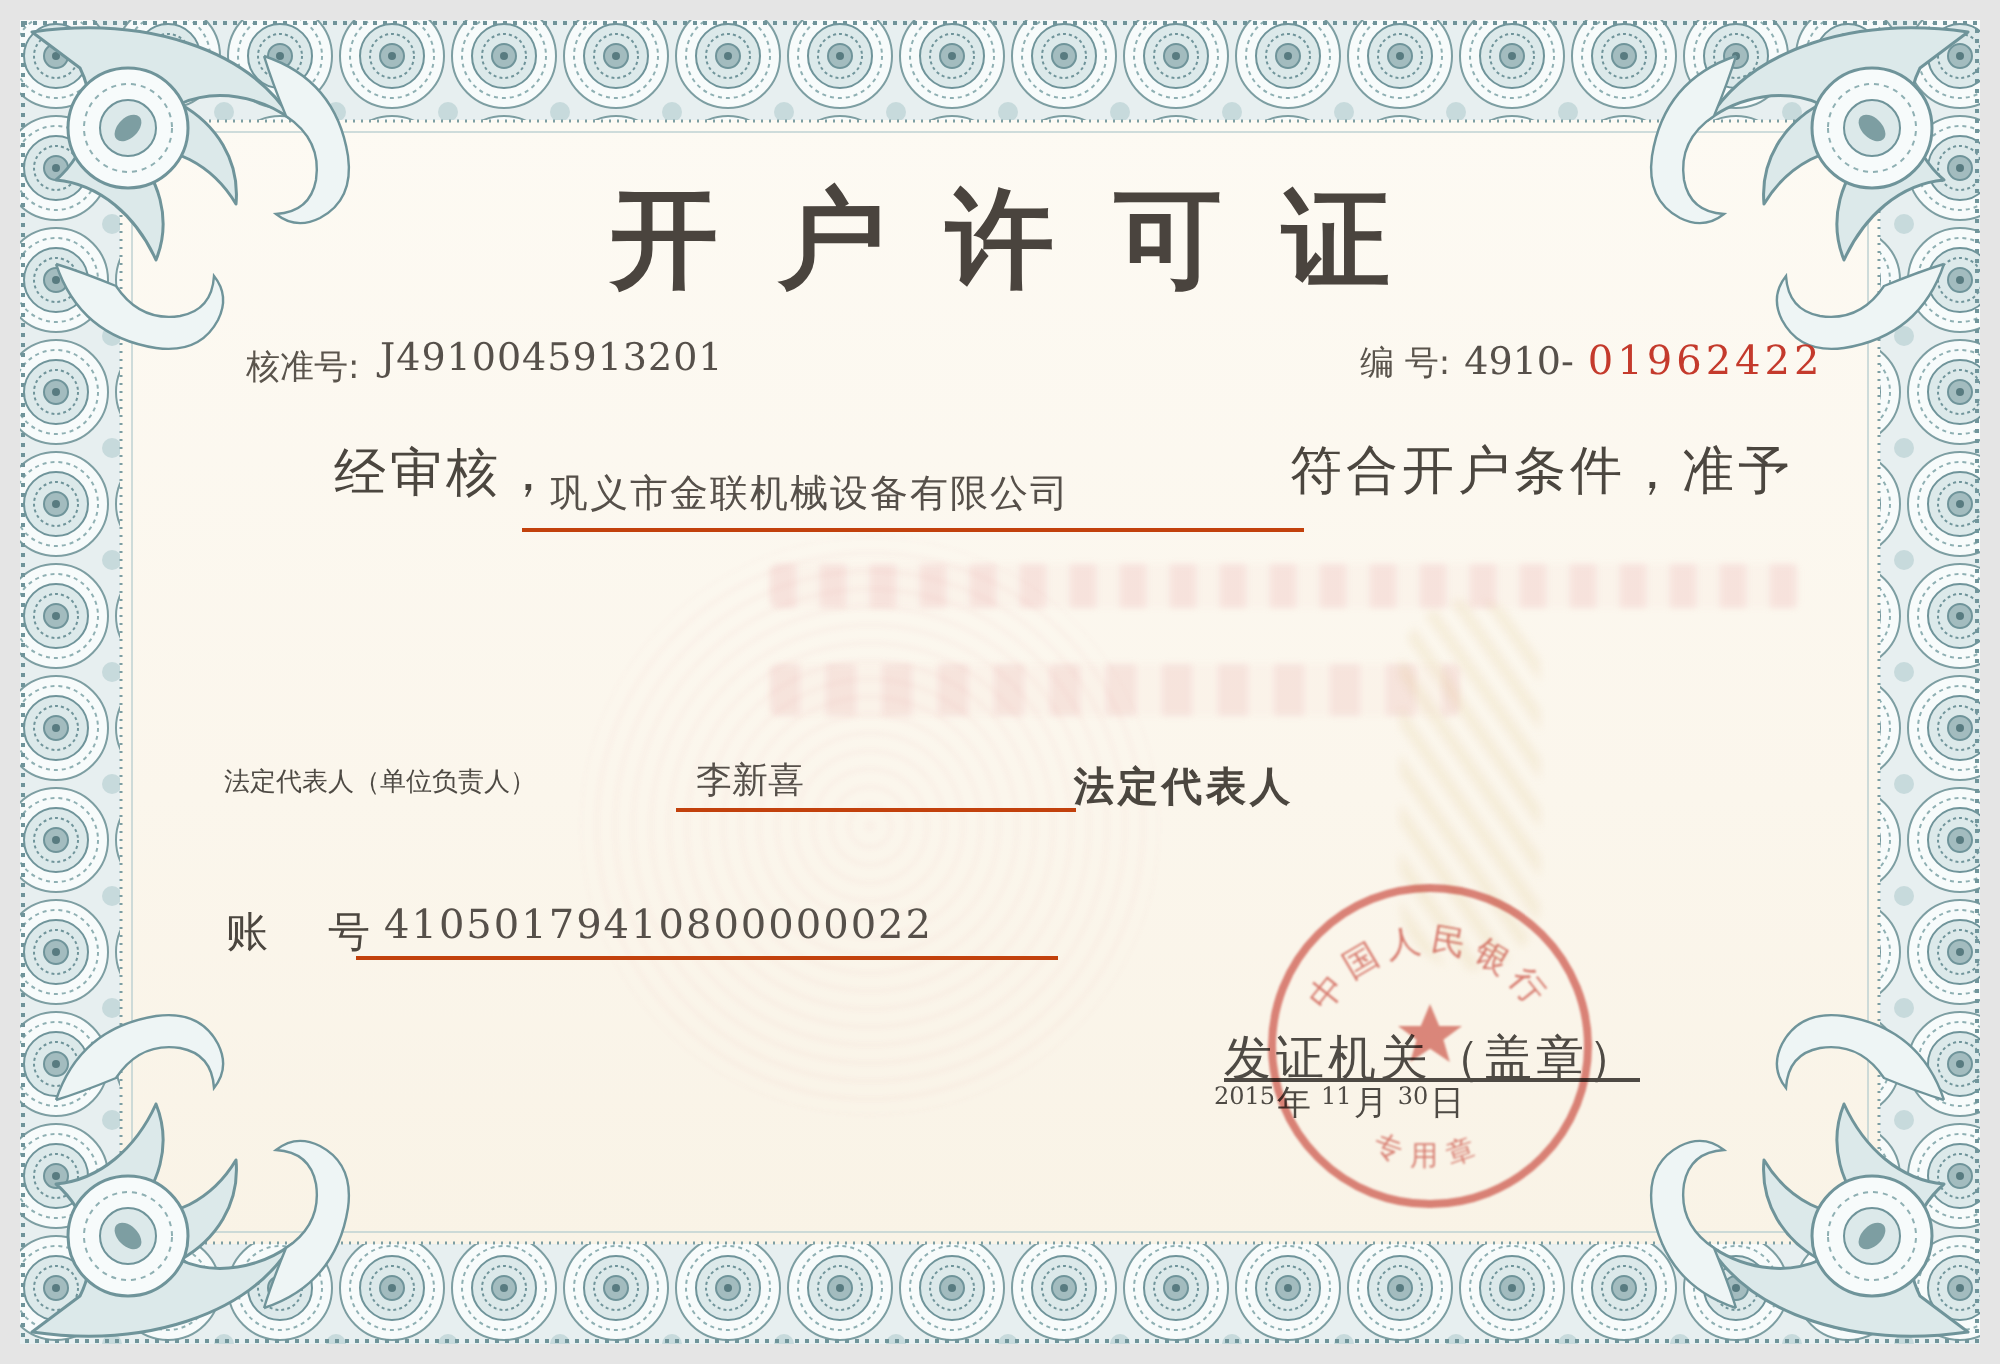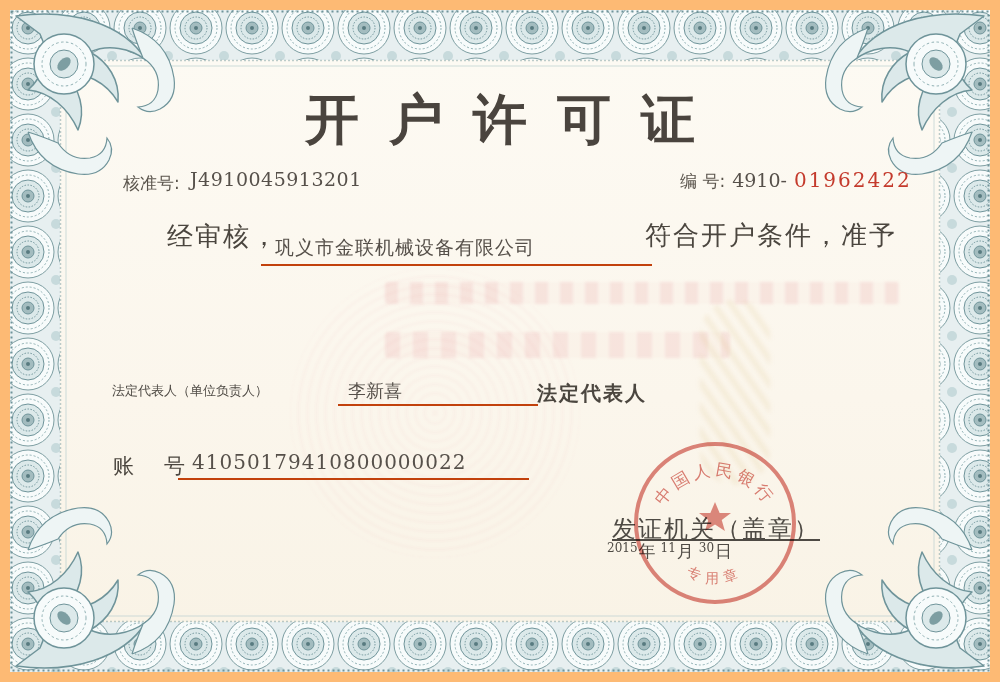--- a/index.html
+++ b/index.html
@@ -1,16 +1,16 @@
 <!DOCTYPE html>
 <html><head>
 <meta charset="utf-8">
 <style>
   html,body{margin:0;padding:0;background:#ffffff;}
-  .cert{position:relative;width:1000px;height:682px;background:#fdba74;overflow:hidden;
+  .cert{position:relative;width:1000px;height:682px;background:#e5e5e5;overflow:hidden;
         font-family:"DejaVu Sans","Liberation Sans",sans-serif;color:#514b44;}
   .paper{position:absolute;inset:56px;background:linear-gradient(180deg,#fdfaf3 0%,#fbf6ec 60%,#f9f3e6 100%);z-index:0;}
   .frame-svg{position:absolute;inset:0;z-index:1;pointer-events:none;}
   
   .wm{position:absolute;z-index:1;pointer-events:none;}
   .wm-band1{left:385px;top:282px;width:515px;height:22px;
     background:repeating-linear-gradient(90deg,rgba(224,120,130,.16) 0 13px,rgba(224,120,130,.03) 13px 25px);
     filter:blur(1.6px);border-radius:4px;}
   .wm-band2{left:385px;top:332px;width:345px;height:26px;
     background:repeating-linear-gradient(90deg,rgba(224,120,130,.15) 0 15px,rgba(224,120,130,.03) 15px 28px);

